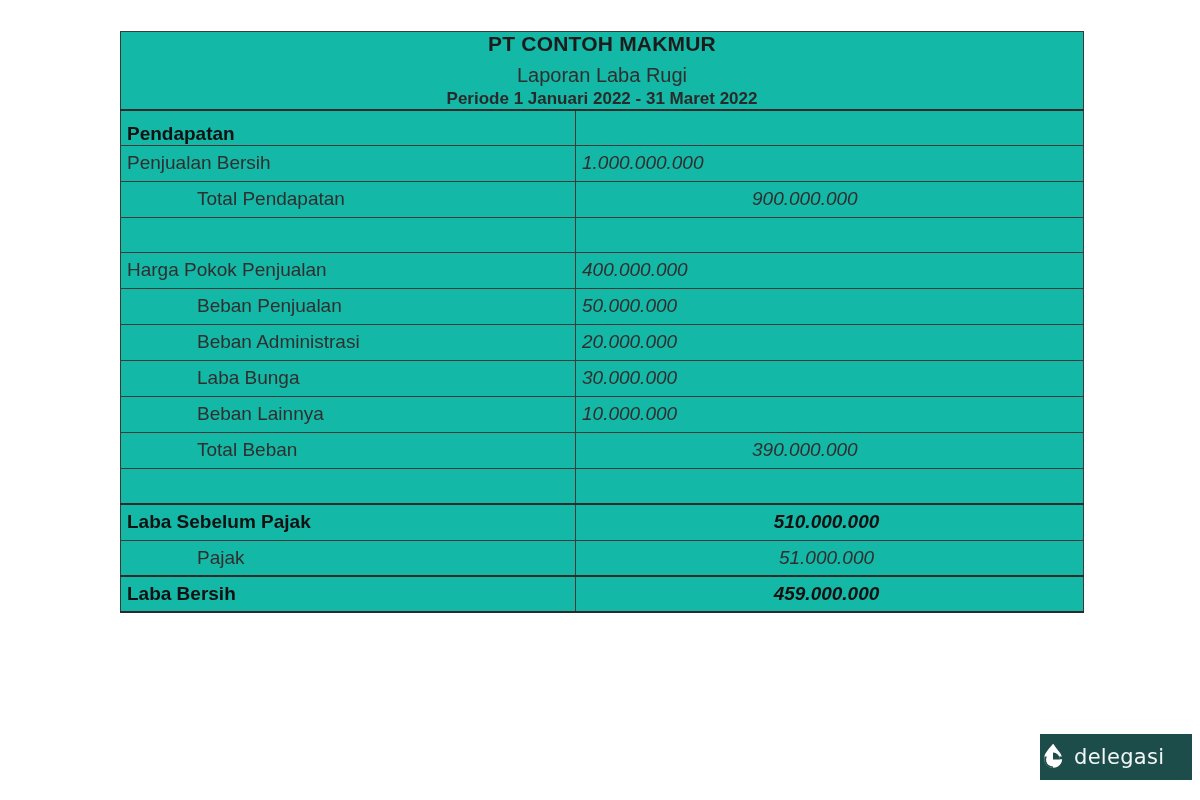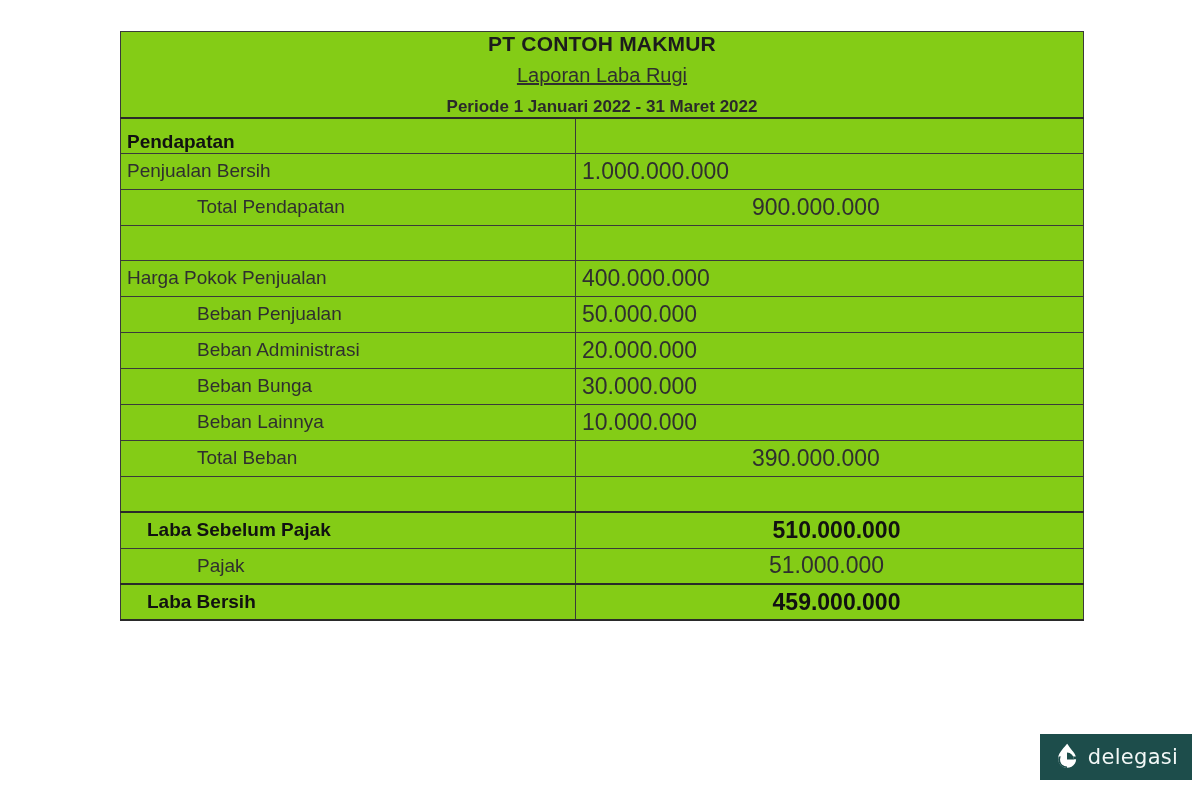--- a/index.html
+++ b/index.html
@@ -20,21 +20,21 @@
     position: absolute;
     left: 120px;
     top: 31px;
     width: 963px;
   }
 
   table.report {
     width: 963px;
     border-collapse: collapse;
     table-layout: fixed;
-    background: #84cc16;
+    background: #14b8a6;
   }
 
   table.report td {
     border: 1px solid #3a3a3a;
     padding: 0;
     vertical-align: middle;
     font-size: 19px;
     color: #2f2f2f;
     line-height: 1.1;
   }
@@ -49,22 +49,21 @@
     font-size: 21px;
     font-weight: bold;
     color: #1c1c1c;
     letter-spacing: .2px;
     margin-bottom: 9px;
   }
   .t-report {
     font-size: 20px;
     font-weight: normal;
     color: #2f2f2f;
-    margin-bottom: 12px;
-    text-decoration: underline;
+    margin-bottom: 4px;
   }
   .t-period {
     font-size: 17px;
     font-weight: bold;
     color: #2a2a2a;
   }
 
   
   .r-label {
     height: 36px;
@@ -82,23 +81,24 @@
     font-size: 19px;
     margin-top: 12px;
   }
   tr.section-head td {
     border-top: 2px solid #2a2a2a;
     border-bottom: 1px solid #3a3a3a;
   }
 
   .val {
     display: block;
-    font-size: 23px;
+    font-size: 19px;
     color: #2f2f2f;
     white-space: nowrap;
+    font-style: italic;
   }
   
   .val.col1 {
     padding-left: 6px;
     text-align: left;
   }
   
   .val.col2 {
     padding-left: 176px;
     text-align: left;
@@ -110,41 +110,39 @@
   }
 
   .spacer-row td {
     height: 34px;
   }
 
   .bold-row .lbl,
   .bold-row .val {
     font-weight: bold;
     color: #111111;
-    margin-left: 20px;
   }
   tr.bold-row td {
     border-top: 2px solid #2a2a2a;
   }
   tr.final-row td {
     border-top: 2px solid #2a2a2a;
     border-bottom: 2px solid #2a2a2a;
   }
 
   
   #logo-badge {
     position: absolute;
     left: 1040px;
     top: 734px;
     width: 152px;
     height: 46px;
     background: #1d4d4b;
     display: flex;
     align-items: center;
-    justify-content: center;
     gap: 8px;
   }
   #logo-badge .mark {
     width: 26px;
     height: 28px;
     flex: 0 0 auto;
   }
   #logo-badge .wordmark {
     font-size: 21px;
     color: #f2f7f6;
@@ -228,21 +226,21 @@
         <td>
           <span class="lbl indent">Beban Administrasi</span>
         </td>
         <td>
           <span class="val col1">20.000.000</span>
         </td>
       </tr>
 
       <tr class="r-label">
         <td>
-          <span class="lbl indent">Beban Bunga</span>
+          <span class="lbl indent">Laba Bunga</span>
         </td>
         <td>
           <span class="val col1">30.000.000</span>
         </td>
       </tr>
 
       <tr class="r-label">
         <td>
           <span class="lbl indent">Beban Lainnya</span>
         </td>

